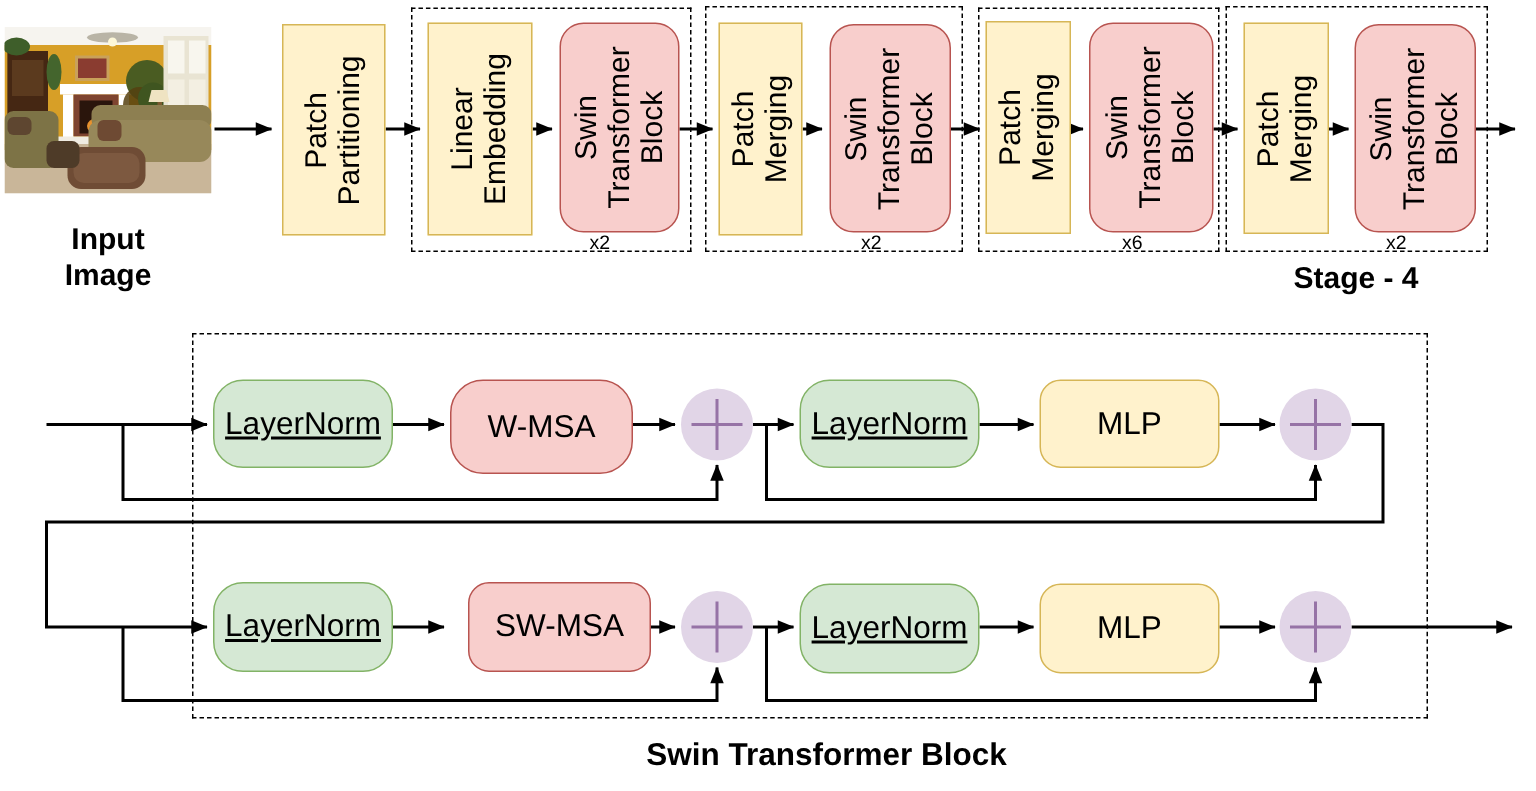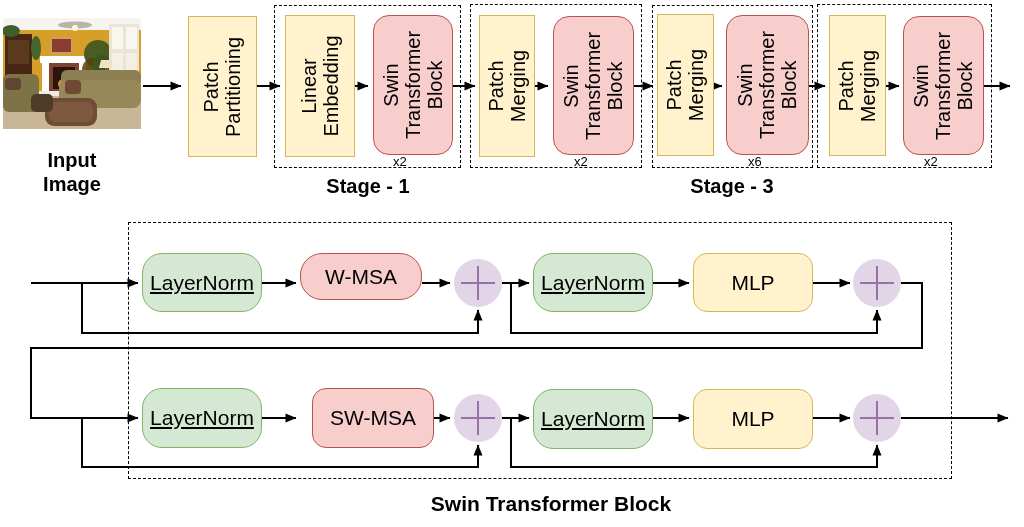--- a/index.html
+++ b/index.html
@@ -149,21 +149,20 @@
   <div class="box yellow" style="left:285px; top:15px; width:70px; height:142px;">
     <div class="vtext">Linear
 Embedding</div>
   </div>
   <div class="box pink" style="left:373px; top:15px; width:80px; height:140px;">
     <div class="vtext">Swin
 Transformer
 Block</div>
   </div>
   <div class="mult" style="left:393px; top:154px;">x2</div>
-  <div class="stage-label" style="left:288px; top:175px;">Stage - 1</div>
 
   <div class="box yellow" style="left:479px; top:15px; width:56px; height:142px;">
     <div class="vtext">Patch
 Merging</div>
   </div>
   <div class="box pink" style="left:553px; top:16px; width:81px; height:139px;">
     <div class="vtext">Swin
 Transformer
 Block</div>
   </div>
@@ -172,39 +171,39 @@
   <div class="box yellow" style="left:657px; top:14px; width:57px; height:142px;">
     <div class="vtext">Patch
 Merging</div>
   </div>
   <div class="box pink" style="left:726px; top:15px; width:83px; height:140px;">
     <div class="vtext">Swin
 Transformer
 Block</div>
   </div>
   <div class="mult" style="left:748px; top:154px;">x6</div>
-  <div class="stage-label" style="left:652px; top:175px;">Stage - 3</div>
 
   <div class="box yellow" style="left:829px; top:15px; width:57px; height:141px;">
     <div class="vtext">Patch
 Merging</div>
   </div>
   <div class="box pink" style="left:903px; top:16px; width:81px; height:139px;">
     <div class="vtext">Swin
 Transformer
 Block</div>
   </div>
   <div class="mult" style="left:924px; top:154px;">x2</div>
+  <div class="stage-label" style="left:824px; top:175px;">Stage - 4</div>
 
   <div class="dashed" style="left:128px; top:222px; width:824px; height:257px;"></div>
 
   <div class="box green" style="left:142px; top:253px; width:120px; height:59px;">
     <div class="htext">LayerNorm</div>
   </div>
-  <div class="box pink round14" style="left:300px; top:253px; width:122px; height:47px;border-radius:22px;">
+  <div class="box pink round14" style="left:300px; top:253px; width:122px; height:63px;border-radius:22px;">
     <div class="htext">W-MSA</div>
   </div>
   <div class="node" style="left:454px; top:259px;">
     <span class="plus-h"></span>
     <span class="plus-v"></span>
   </div>
   <div class="box green" style="left:533px; top:253px; width:120px; height:59px;">
     <div class="htext">LayerNorm</div>
   </div>
   <div class="box yellow round14" style="left:693px; top:253px; width:120px; height:59px;">

